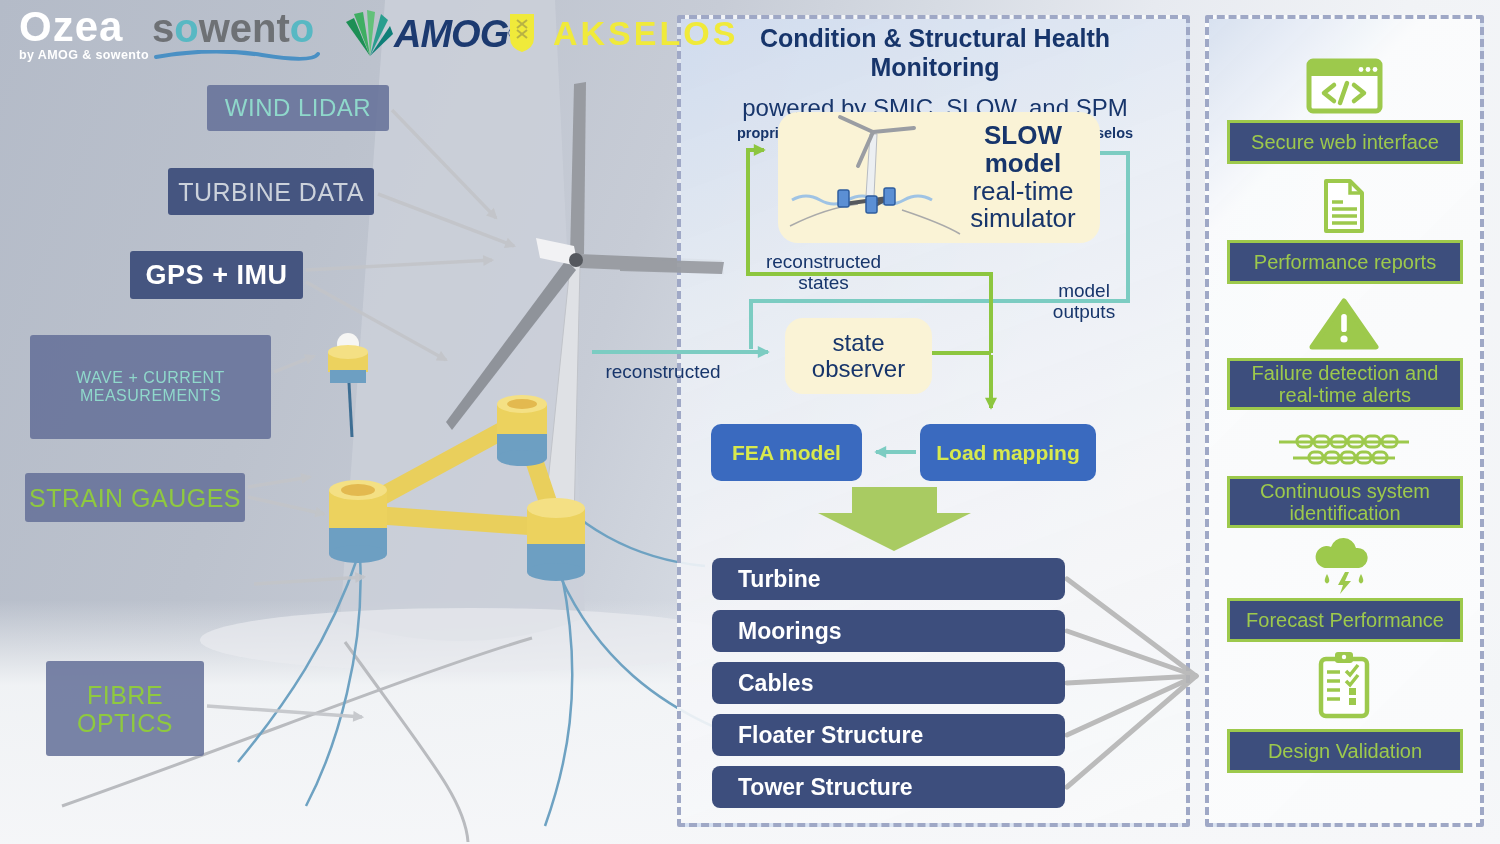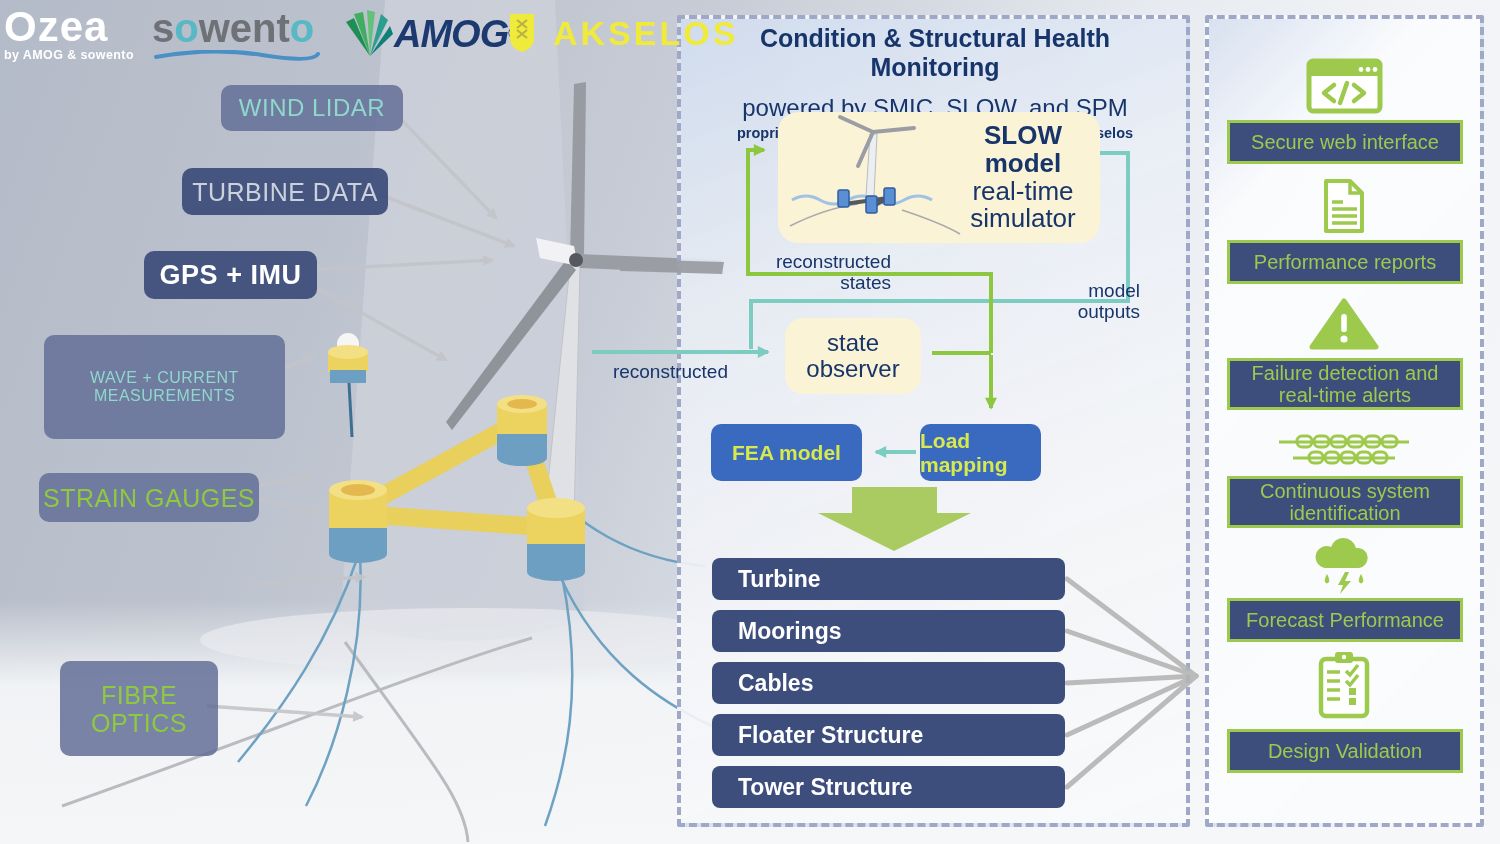--- a/index.html
+++ b/index.html
@@ -2,37 +2,37 @@
 <html><head>
 <meta charset="utf-8">
 <style>
   html,body{margin:0;padding:0;background:#9aa1ae;}
   .canvas{position:relative;width:1500px;height:844px;overflow:hidden;
     font-family:"Liberation Sans",sans-serif;
     background:linear-gradient(110deg,#b4bbc8 0%,#bcc2cd 22%,#c7ccd6 40%,#d6dbe3 52%,#e7eaf0 64%,#f1f3f6 78%,#f5f6f8 100%);}
   .abs{position:absolute;}
   .floor{position:absolute;left:0;top:600px;width:1500px;height:244px;z-index:1;
     background:linear-gradient(to bottom,rgba(242,244,247,0) 0%,rgba(243,245,247,.95) 35%,rgba(246,247,249,.98) 100%);}
-  .sensor{position:absolute;border-radius:10px;display:flex;align-items:center;justify-content:center;
-    text-align:center;letter-spacing:.5px;line-height:1.12;z-index:5;margin-left:14px;}
+  .sensor{position:absolute;border-radius:3px;display:flex;align-items:center;justify-content:center;
+    text-align:center;letter-spacing:.5px;line-height:1.12;z-index:5;}
   .t-teal{color:#8fd8cb;}
   .t-green{color:#8fc93f;}
   .t-grey{color:#ccd2db;}
   .t-white{color:#ffffff;font-weight:bold;}
   .slate{background:rgba(99,111,152,.85);}
   .slate-dk{background:rgba(60,76,122,.93);}
   .panel{position:absolute;border:4px dashed #9fa8c6;border-radius:2px;z-index:3;}
   .cream{background:#faf3d6;border-radius:20px;position:absolute;z-index:5;}
   .bluebox{position:absolute;z-index:5;background:#3a6abf;border-radius:10px;display:flex;align-items:center;justify-content:center;
     color:#d8e94d;font-weight:bold;font-size:21px;}
   .comp{position:absolute;left:712px;width:353px;height:42px;z-index:5;background:#3d4e7d;border-radius:8px;
     display:flex;align-items:center;color:#fff;font-weight:bold;font-size:23px;padding-left:26px;box-sizing:border-box;}
   .outbox{position:absolute;left:1227px;width:236px;z-index:5;background:#3d4e7d;border:3px solid #9dc94c;
     color:#9dc94c;display:flex;align-items:center;justify-content:center;text-align:center;font-size:20px;line-height:1.12;box-sizing:border-box;}
-  .flowlabel{position:absolute;z-index:5;color:#17356b;font-size:19px;text-align:right;line-height:1.08;}
+  .flowlabel{position:absolute;z-index:5;color:#17356b;font-size:19px;text-align:center;line-height:1.08;}
   .titleblk{position:absolute;z-index:5;color:#17356b;text-align:center;}
   .z6{z-index:6;}
 </style>
 </head>
 <body>
 
 <div class="canvas">
 
   <div class="floor"></div>
 
@@ -109,21 +109,21 @@
       <path d="M306,270 L492,260"></path>
       <path d="M306,282 L446,360"></path>
       <path d="M274,372 L314,356"></path>
       <path d="M248,487 L310,477"></path>
       <path d="M248,497 L324,514"></path>
       <path d="M254,584 L364,577"></path>
       <path d="M207,706 L362,717"></path>
     </g>
   </svg>
 
-  <div class="abs z6" style="left:4px;top:6px">
+  <div class="abs z6" style="left:19px;top:6px">
     <div style="font-size:42px;font-weight:800;color:#fff;line-height:1;letter-spacing:1px">Ozea</div>
     <div style="font-size:12.5px;font-weight:bold;color:#fff;letter-spacing:.4px">by AMOG &amp; sowento</div>
   </div>
 
   <div class="abs z6" style="left:152px;top:8px">
     <div style="font-size:40px;font-weight:bold;color:#6e7175;line-height:1">
       <span>s</span><span style="color:#58b8c3">o</span><span>went</span><span style="color:#58b8c3">o</span>
     </div>
     <svg width="170" height="12">
       <path d="M4,7 Q60,-3 110,5 T166,4" stroke="#4a90c4" stroke-width="4" fill="none" stroke-linecap="round"></path>
@@ -234,25 +234,25 @@
       <div style="font-weight:bold">model</div>
       <div>real-time</div>
       <div>simulator</div>
     </div>
   </div>
 
   <div class="flowlabel" style="left:756px;top:252px;width:135px">reconstructed states</div>
   <div class="flowlabel" style="left:1028px;top:281px;width:112px">model outputs</div>
   <div class="flowlabel" style="left:598px;top:362px;width:130px">reconstructed</div>
 
-  <div class="cream" style="left:785px;top:318px;width:136px;height:76px;display:flex;align-items:center;justify-content:center;
+  <div class="cream" style="left:785px;top:318px;width:147px;height:76px;display:flex;align-items:center;justify-content:center;
        text-align:center;color:#17356b;font-size:24px;line-height:1.08;padding:0 22px;box-sizing:border-box;border-radius:18px">state observer</div>
 
   <div class="bluebox" style="left:711px;top:424px;width:151px;height:57px">FEA model</div>
-  <div class="bluebox" style="left:920px;top:424px;width:121px;height:57px">Load mapping</div>
+  <div class="bluebox" style="left:920px;top:424px;width:176px;height:57px">Load mapping</div>
 
   <div class="comp" style="top:558px">Turbine</div>
   <div class="comp" style="top:610px">Moorings</div>
   <div class="comp" style="top:662px">Cables</div>
   <div class="comp" style="top:714px">Floater Structure</div>
   <div class="comp" style="top:766px">Tower Structure</div>
 
   <svg class="abs" style="left:1306px;top:58px;z-index:5" width="77" height="56" viewBox="0 0 77 56">
     <rect x="3" y="3" width="71" height="50" rx="4" fill="#ffffff" stroke="#9dc94c" stroke-width="5"></rect>
     <path d="M5,5 h67 v13 h-67 z" fill="#9dc94c"></path>

